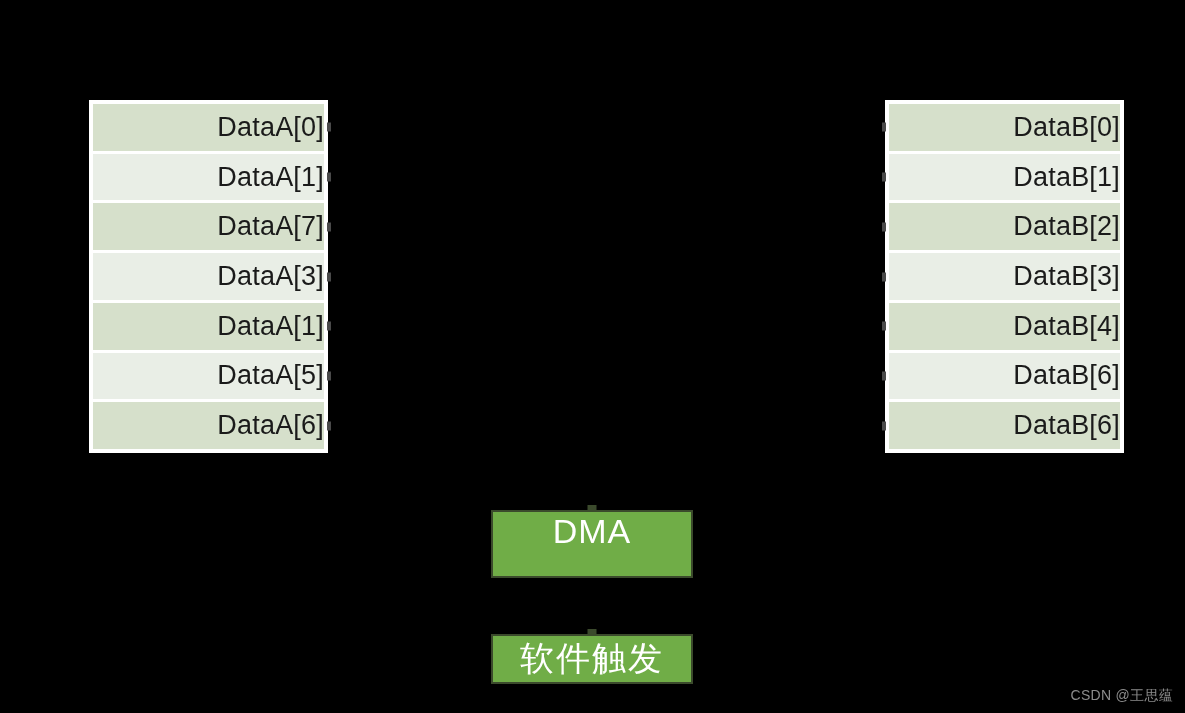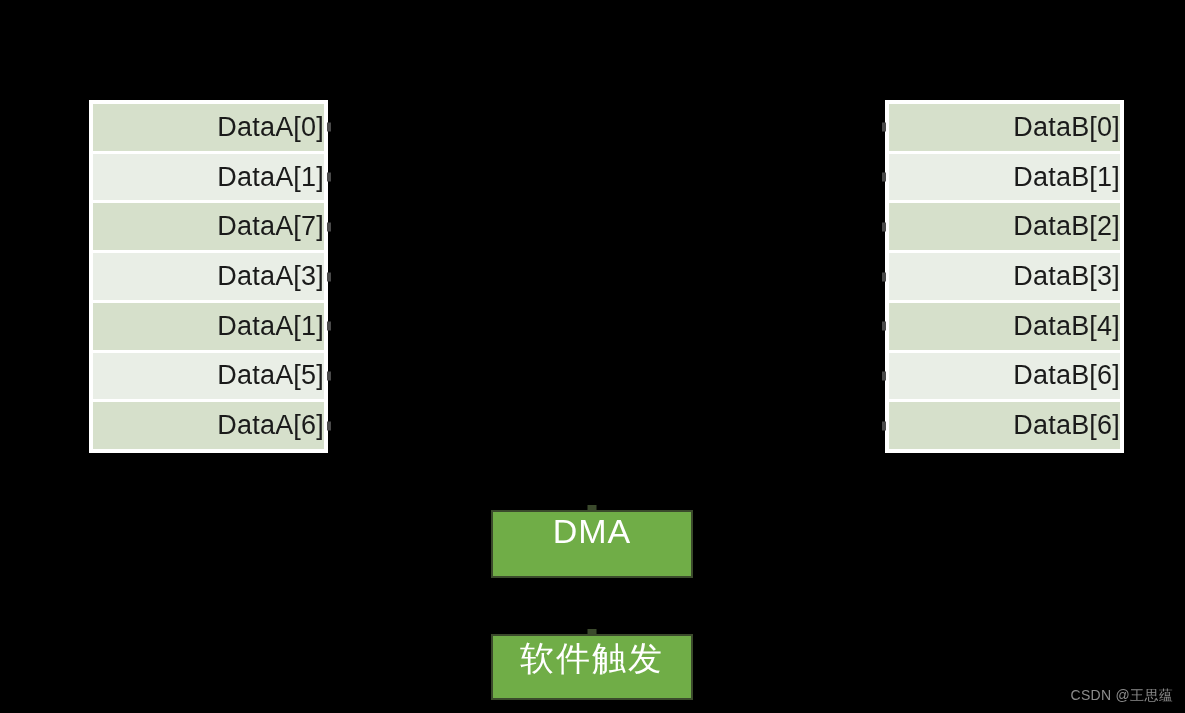--- a/index.html
+++ b/index.html
@@ -80,21 +80,21 @@
     width: 202px;
   }
   #box-dma {
     top: 510px;
     height: 68px;
     font-size: 34px;
     letter-spacing: 1px;
   }
   #box-trigger {
     top: 634px;
-    height: 66px;
+    height: 50px;
     font-size: 34px;
     letter-spacing: 2px;
   }
   .proc-stub {
     position: absolute;
     width: 9px;
     height: 5px;
     background: #3b4a2c;
     left: 50%;
     transform: translateX(-50%);

